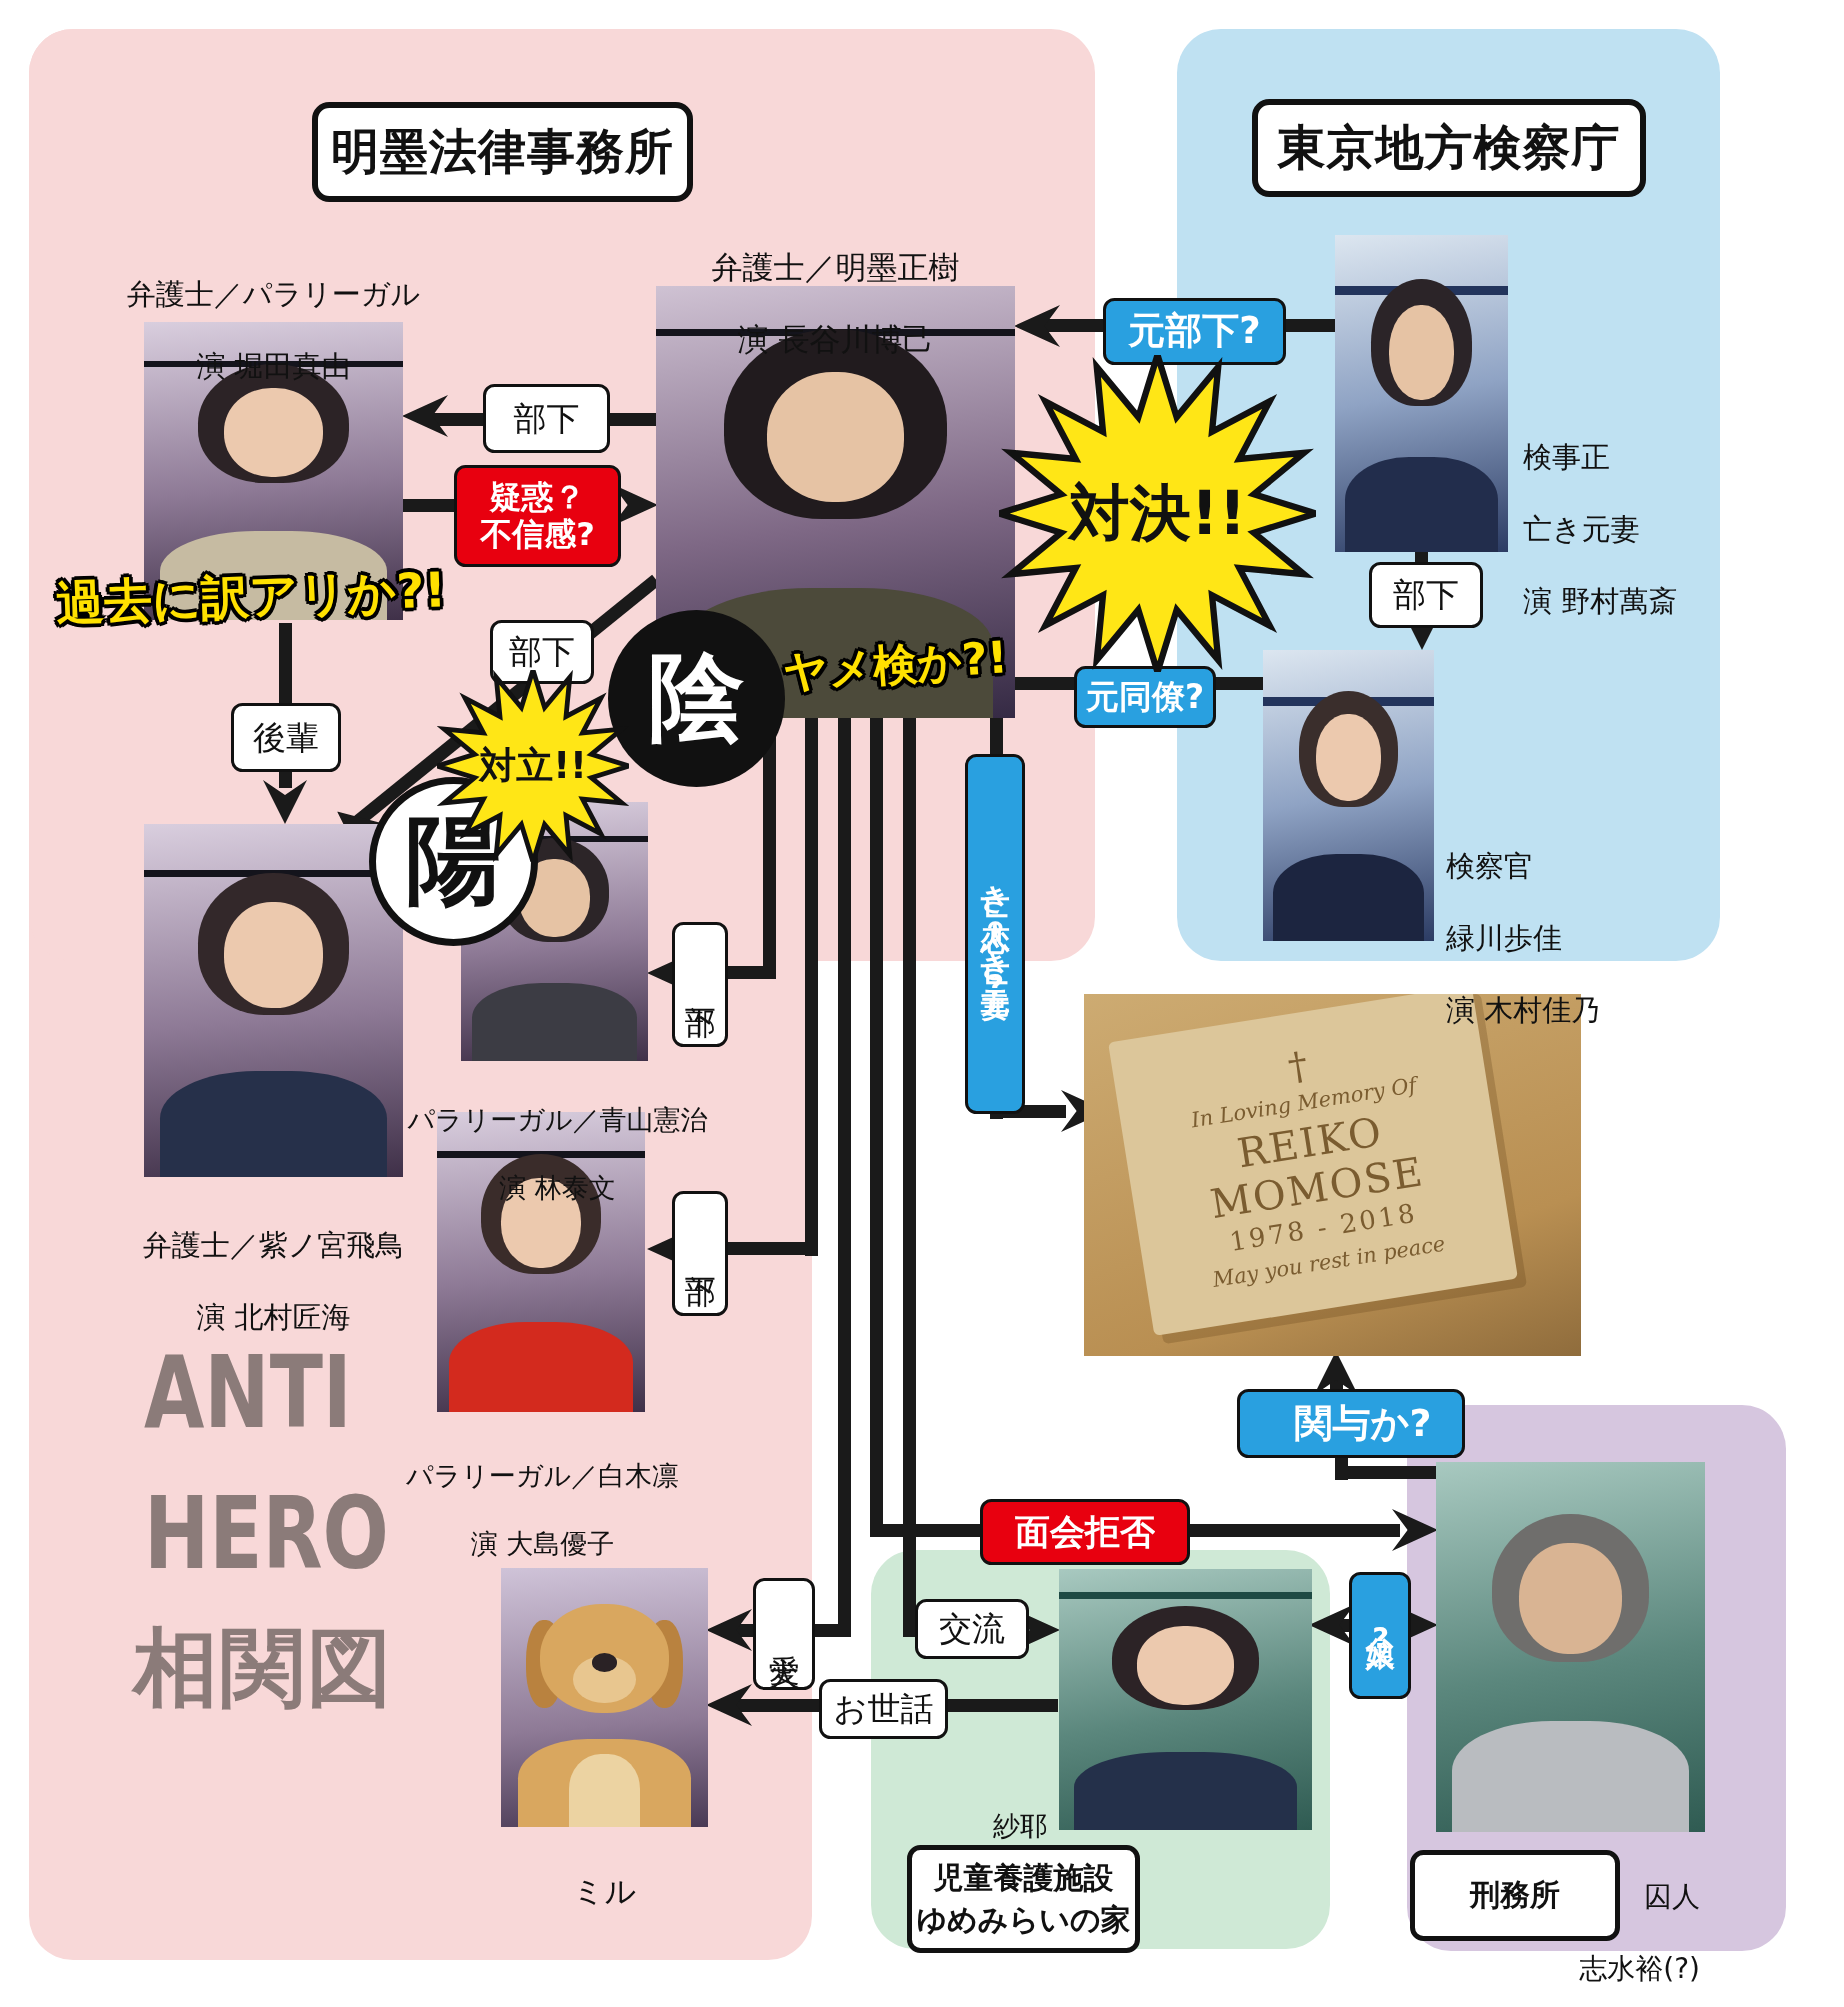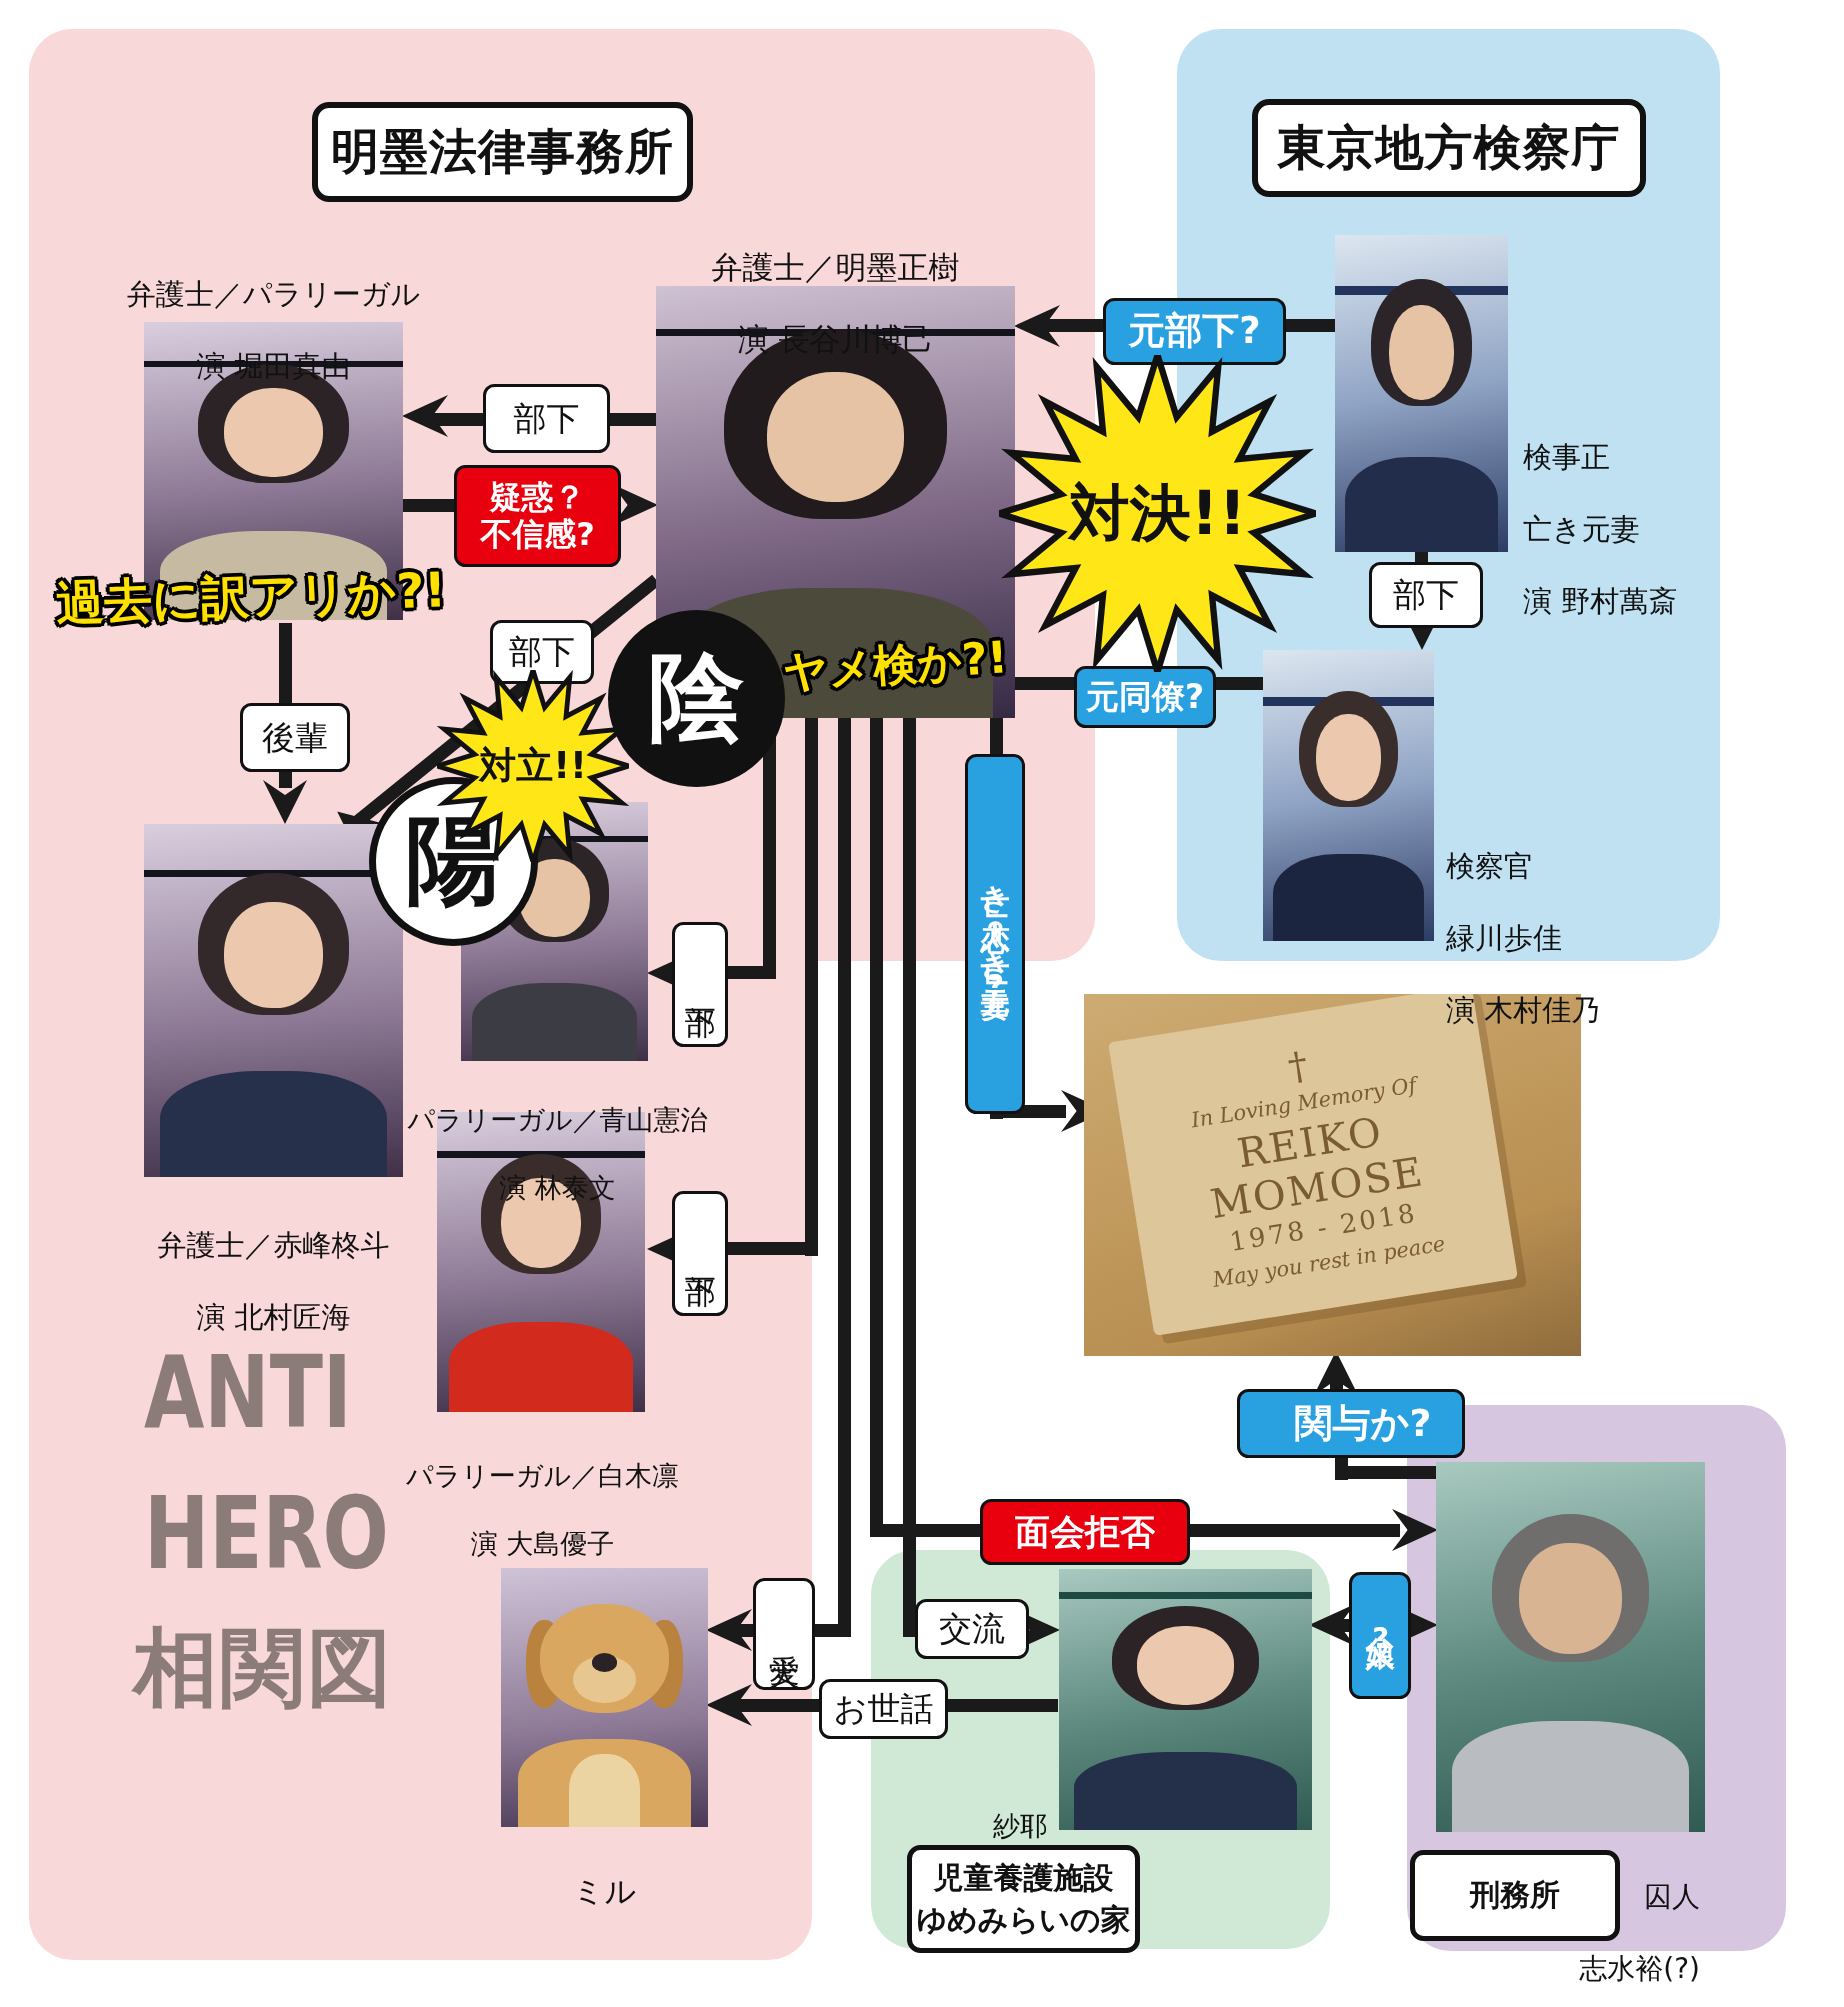--- a/index.html
+++ b/index.html
@@ -241,21 +241,21 @@
 
   <div class="clabel" style="left:110px;top:240px;width:327px;">
     <div>弁護士／パラリーガル</div>
     <div>演 堀田真由</div>
   </div>
   <div class="clabel" style="left:653px;top:213px;width:365px;font-size:31px;">
     <div>弁護士／明墨正樹</div>
     <div>演 長谷川博己</div>
   </div>
   <div class="clabel" style="left:110px;top:1191px;width:327px;">
-    <div>弁護士／赤峰柊斗</div>
+    <div>弁護士／紫ノ宮飛鳥</div>
     <div>演 北村匠海</div>
   </div>
   <div class="clabel" style="left:384px;top:1425px;width:317px;font-size:27px;line-height:34px;">
     <div>パラリーガル／白木凛</div>
     <div>演 大島優子</div>
   </div>
   <div class="clabel" style="left:399px;top:1069px;width:317px;font-size:27px;line-height:34px;">
     <div>パラリーガル／青山憲治</div>
     <div>演 林泰文</div>
   </div>
@@ -282,21 +282,21 @@
     <div>演 近藤華</div>
   </div>
 
   <div class="pill" style="left:483px;top:384px;width:121px;height:63px;">
     <span>部下</span>
   </div>
   <div class="pill red" style="left:454px;top:465px;width:161px;height:96px;flex-direction:column;font-size:32px;">
     <span>疑惑？</span>
     <span>不信感?</span>
   </div>
-  <div class="pill" style="left:240px;top:703px;width:104px;height:63px;">
+  <div class="pill" style="left:231px;top:703px;width:104px;height:63px;">
     <span>後輩</span>
   </div>
   <div class="pill" style="left:490px;top:620px;width:98px;height:58px;">
     <span>部下</span>
   </div>
   <div class="pill vert" style="left:672px;top:922px;width:50px;height:119px;font-size:31px;">
     <span>部下</span>
   </div>
   <div class="pill vert" style="left:672px;top:1191px;width:50px;height:119px;font-size:31px;">
     <span>部下</span>

